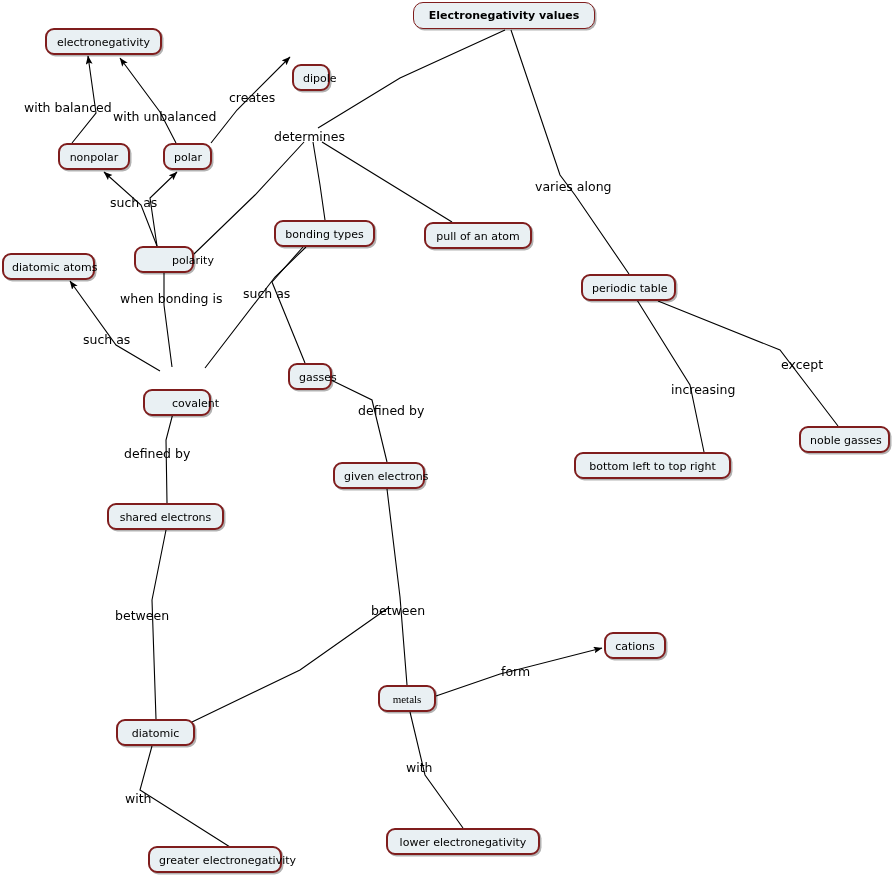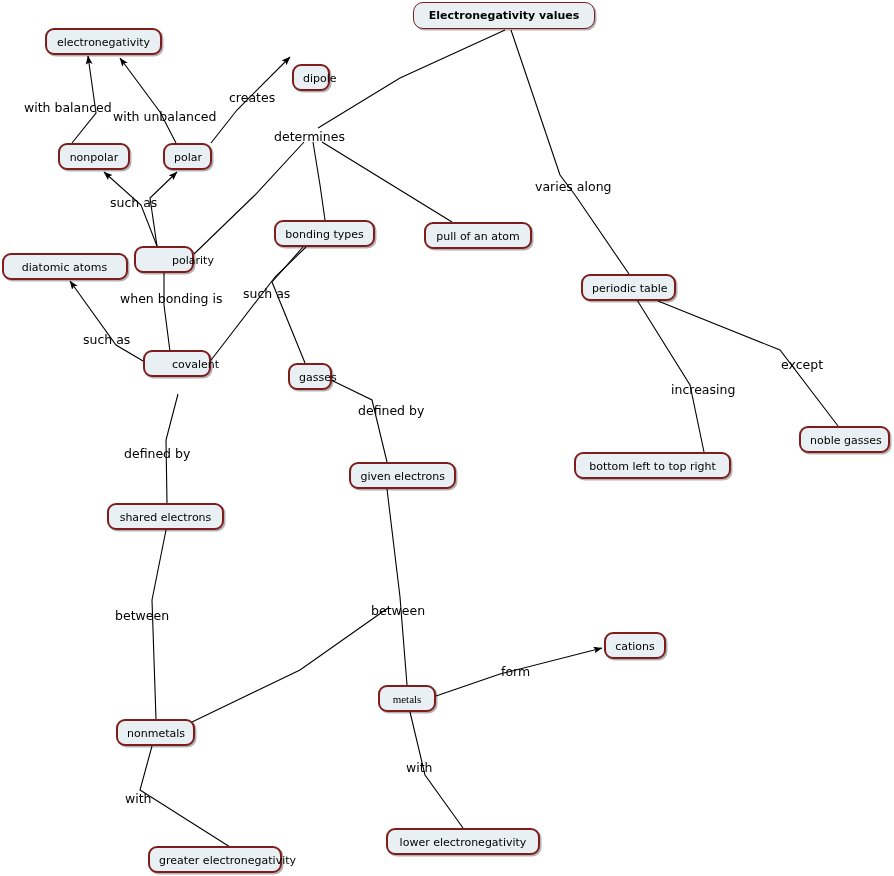--- a/index.html
+++ b/index.html
@@ -99,32 +99,32 @@
   </svg>
 
   <div id="node-group">
       <div class="node root" style="left: 413px; top: 2px; width: 182px;">Electronegativity values</div>
       <div class="node" style="left: 45px; top: 28px; width: 117px;">electronegativity</div>
       <div class="node" style="left: 292px; top: 28px; width: 38px; margin-top: 36px;">dipole</div>
       <div class="node" style="left: 58px; top: 143px; width: 72px;">nonpolar</div>
       <div class="node" style="left: 163px; top: 143px; width: 49px; padding-left: 9px;">polar</div>
       <div class="node" style="left: 274px; top: 220px; width: 101px;">bonding types</div>
       <div class="node" style="left: 424px; top: 222px; width: 108px; text-align: center;">pull of an atom</div>
-      <div class="node" style="left: 2px; top: 253px; width: 126px; padding-left: 8px;">diatomic atoms</div>
+      <div class="node" style="left: 2px; top: 253px; width: 93px; padding-left: 8px;">diatomic atoms</div>
       <div class="node" style="left: 134px; top: 246px; width: 60px; padding-left: 36px;">polarity</div>
       <div class="node" style="left: 581px; top: 274px; width: 95px;">periodic table</div>
       <div class="node" style="left: 288px; top: 363px; width: 44px;">gasses</div>
-      <div class="node" style="left: 143px; top: 350px; width: 68px; padding-left: 27px;">covalent</div>
+      <div class="node" style="left: 143px; top: 389px; width: 68px; padding-left: 27px;">covalent</div>
       <div class="node" style="left: 799px; top: 426px; width: 91px;">noble gasses</div>
       <div class="node" style="left: 574px; top: 452px; width: 157px;">bottom left to top right</div>
-      <div class="node" style="left: 349px; top: 462px; width: 107px; text-align: right;">given electrons</div>
+      <div class="node" style="left: 333px; top: 462px; width: 92px; text-align: right;">given electrons</div>
       <div class="node" style="left: 107px; top: 503px; width: 117px;">shared electrons</div>
       <div class="node" style="left: 604px; top: 632px; width: 62px;">cations</div>
       <div class="node" style="left: 378px; top: 685px; width: 58px; font-family: Liberation Serif, serif;">metals</div>
-      <div class="node" style="left: 116px; top: 719px; width: 79px;">nonmetals</div>
+      <div class="node" style="left: 116px; top: 719px; width: 79px;">diatomic</div>
       <div class="node" style="left: 386px; top: 828px; width: 154px;">lower electronegativity</div>
       <div class="node" style="left: 148px; top: 846px; width: 134px;">greater electronegativity</div>
     </div>
   <div id="label-group">
       <div class="link-label" style="left: 24px; top: 101px;">with balanced</div>
       <div class="link-label" style="left: 113px; top: 110px;">with unbalanced</div>
       <div class="link-label" style="left: 229px; top: 91px;">creates</div>
       <div class="link-label" style="left: 274px; top: 130px;">determines</div>
       <div class="link-label" style="left: 535px; top: 180px;">varies along</div>
       <div class="link-label" style="left: 110px; top: 196px;">such as</div>

